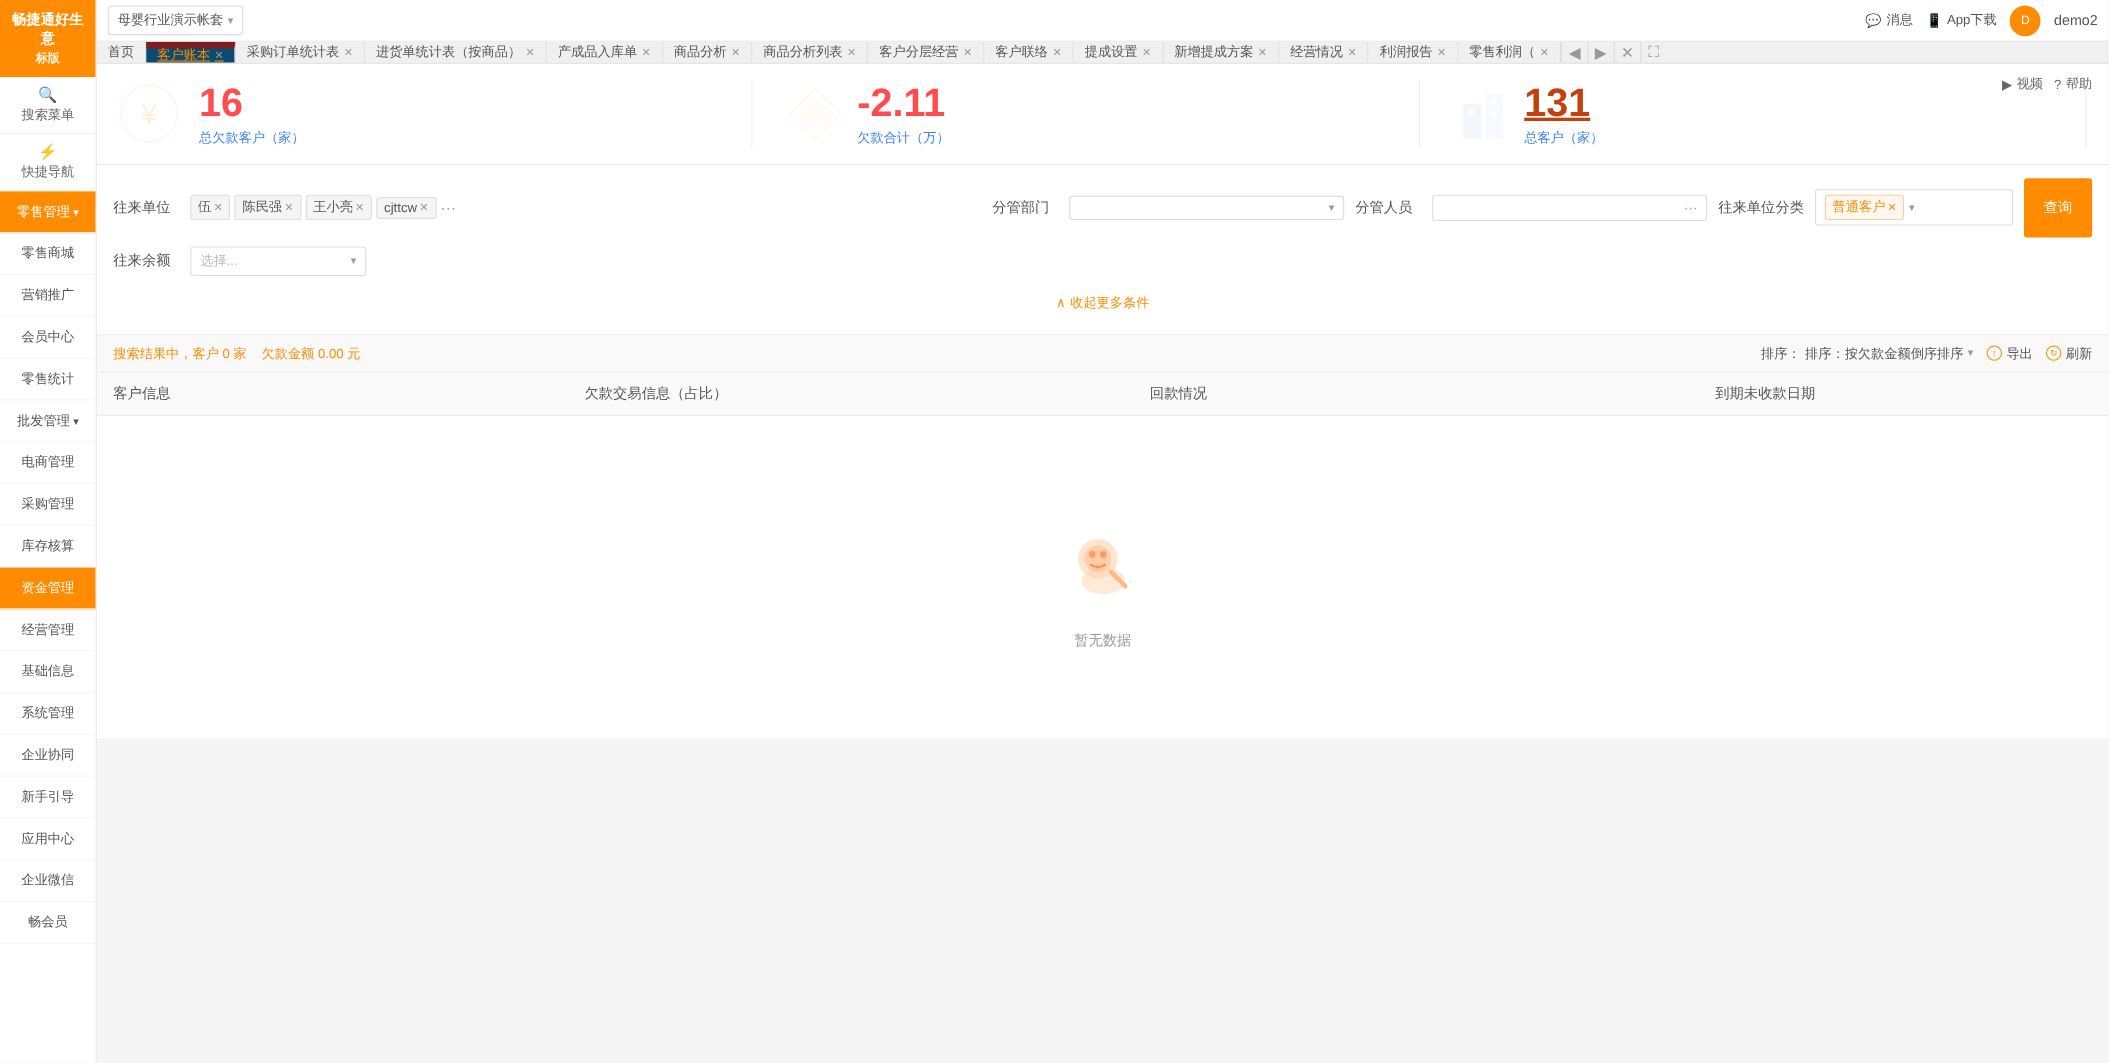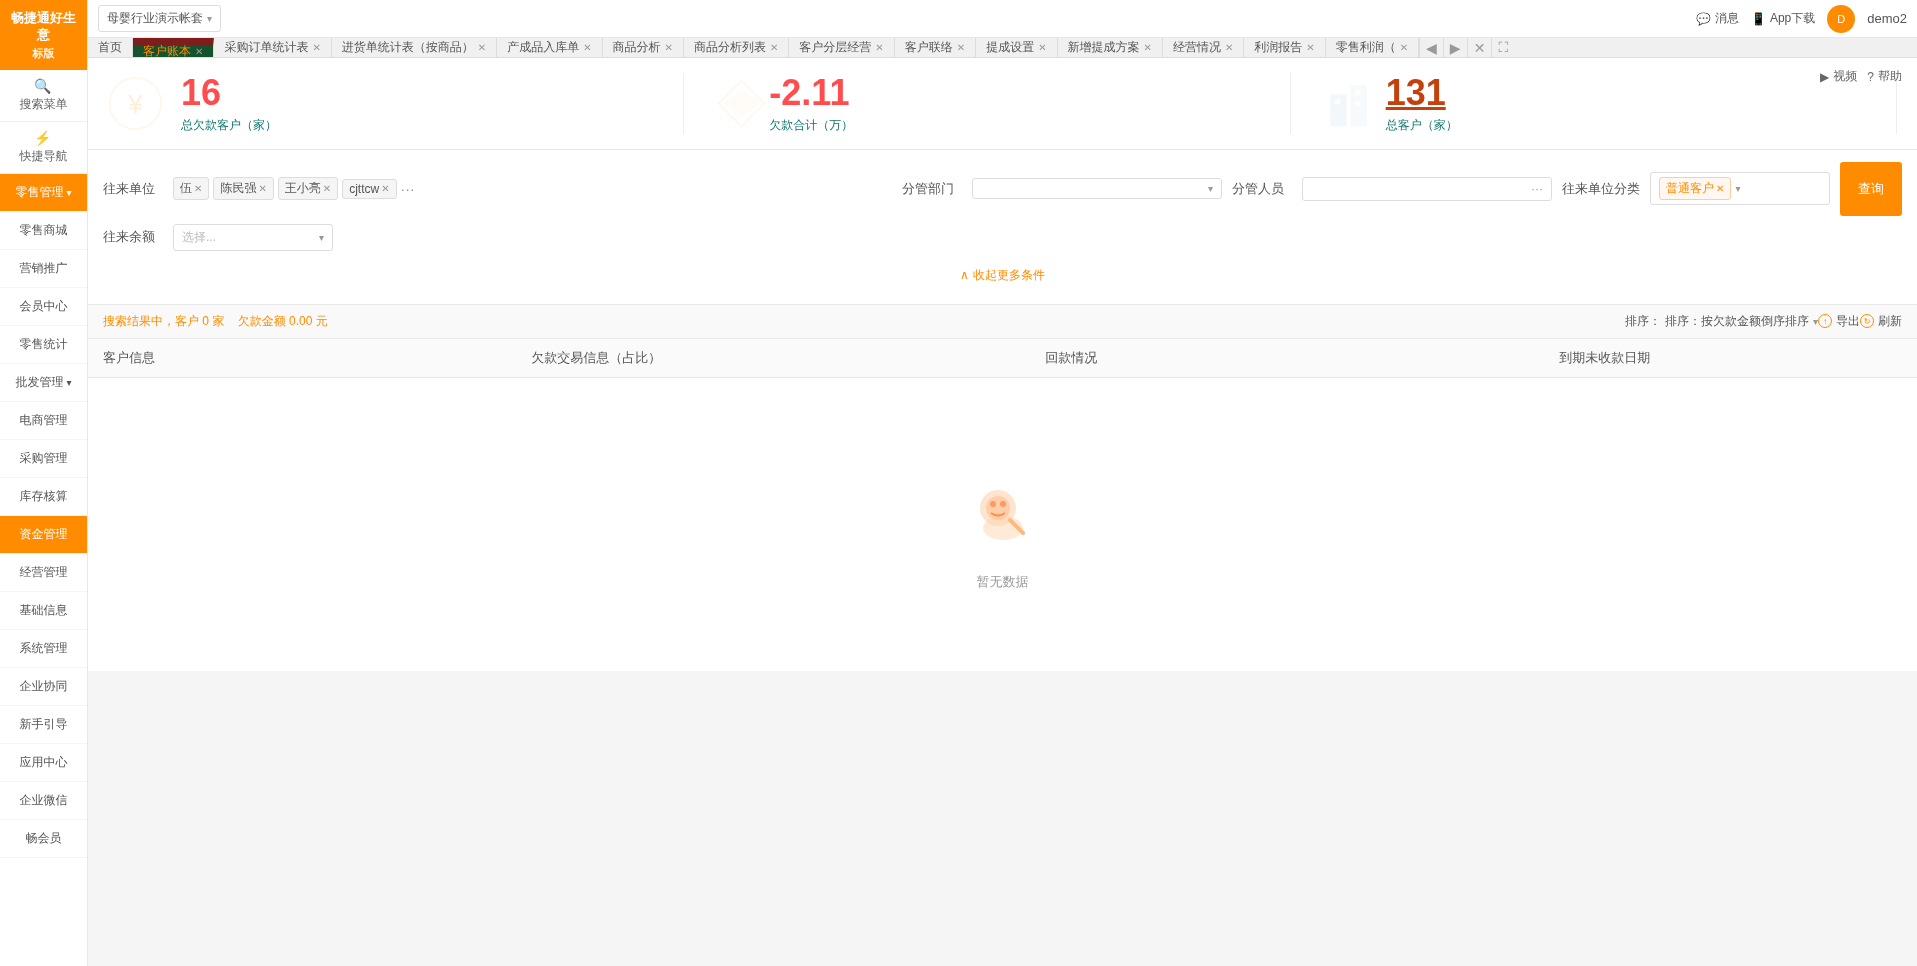--- a/index.html
+++ b/index.html
@@ -25,35 +25,35 @@
     #topbar-left { display: flex; align-items: center; gap: 8px; }
     .dropdown-selector { display: flex; align-items: center; gap: 4px; padding: 4px 8px; border: 1px solid #ddd; border-radius: 3px; cursor: pointer; font-size: 12px; color: #555; }
     .dropdown-selector .chevron { font-size: 10px; color: #999; }
     #topbar-right { display: flex; align-items: center; gap: 12px; }
     .topbar-action { display: flex; align-items: center; gap: 4px; font-size: 12px; color: #555; cursor: pointer; }
     .user-avatar { width: 28px; height: 28px; border-radius: 50%; background: #ff8c00; display: flex; align-items: center; justify-content: center; color: #fff; font-size: 11px; cursor: pointer; overflow: hidden; }
 
     
     #tabbar { background: #f0f0f0; display: flex; align-items: center; height: 20px; border-bottom: 1px solid #ddd; overflow: hidden; flex-shrink: 0; }
     .tab-item { display: flex; align-items: center; gap: 4px; padding: 0 10px; height: 100%; font-size: 12px; color: #555; cursor: pointer; border-right: 1px solid #ddd; white-space: nowrap; background: #f0f0f0; }
-    .tab-item.active { background: #14532d; color: #ff8c00; border-top: 8px solid #7f1d1d; }
+    .tab-item.active { background: #0c4a6e; color: #ff8c00; border-top: 6px solid #7f1d1d; text-decoration: underline; }
     .tab-close { font-size: 10px; color: #999; cursor: pointer; }
     .tab-nav-btn { padding: 0 6px; cursor: pointer; color: #999; font-size: 14px; height: 100%; display: flex; align-items: center; border-left: 1px solid #ddd; }
 
     
     #content { flex: 1; overflow-y: auto; background: #f5f5f5; padding: 0; }
 
     
     #stats-bar { background: #fff; display: flex; align-items: center; padding: 15px 20px; gap: 0; border-bottom: 1px solid #e8e8e8; position: relative; }
     .stat-item { flex: 1; display: flex; flex-direction: column; align-items: flex-start; padding: 0 30px; border-right: 1px solid #eee; position: relative; }
     .stat-item:first-child { padding-left: 0; }
     .stat-item:last-child { border-right: none; }
     .stat-number { font-size: 36px; font-weight: bold; color: #ff4d4f; line-height: 1.1; }
     .stat-number.black { color: #c2410c; text-decoration: underline; }
-    .stat-label { font-size: 12px; color: #0f766e; margin-top: 4px; }
+    .stat-label { font-size: 12px; color: #3b82f6; margin-top: 4px; }
     #stats-bar-actions { position: absolute; right: 15px; top: 10px; display: flex; gap: 10px; }
     .stats-action { display: flex; align-items: center; gap: 4px; font-size: 12px; color: #666; cursor: pointer; }
 
     
     #filter-bar { background: #fff; padding: 12px 15px; border-bottom: 1px solid #e8e8e8; }
     .filter-row { display: flex; align-items: center; gap: 10px; margin-bottom: 8px; flex-wrap: wrap; }
     .filter-row:last-child { margin-bottom: 0; }
     .filter-label { font-size: 13px; color: #555; white-space: nowrap; min-width: 60px; }
     .filter-tags { display: flex; align-items: center; gap: 4px; flex-wrap: wrap; flex: 1; }
     .filter-tag { display: flex; align-items: center; gap: 2px; padding: 2px 6px; background: #f5f5f5; border: 1px solid #ddd; border-radius: 3px; font-size: 12px; color: #555; }
@@ -64,21 +64,21 @@
     .filter-select .chevron { margin-left: auto; font-size: 10px; color: #999; }
     .filter-select .dots { color: #999; font-size: 12px; margin-left: auto; }
     .collapse-btn { display: flex; align-items: center; gap: 4px; color: #ff8c00; font-size: 12px; cursor: pointer; padding: 4px 0; }
     .filter-collapse-row { display: flex; justify-content: center; padding: 4px 0; }
     .btn-query { background: #ff8c00; color: #fff; border: none; padding: 18px 18px; border-radius: 3px; font-size: 13px; cursor: pointer; white-space: nowrap; }
 
     
     #results-bar { background: #f9f9f9; padding: 8px 15px; border-bottom: 1px solid #e8e8e8; display: flex; align-items: center; justify-content: space-between; }
     .results-info { font-size: 12px; color: #555; }
     .results-info span { color: #ff8c00; }
-    .results-actions { display: flex; align-items: flex-start; font-size: 12px; color: #555; }
+    .results-actions { display: flex; align-items: flex-start; gap: 12px; font-size: 12px; color: #555; }
     .results-sort { display: flex; align-items: center; gap: 4px; cursor: pointer; }
     .results-sort .chevron { font-size: 10px; color: #999; }
     .results-btn { display: flex; align-items: center; gap: 4px; cursor: pointer; color: #555; }
     .results-icon { width: 14px; height: 14px; border-radius: 50%; border: 1px solid #ff8c00; display: flex; align-items: center; justify-content: center; font-size: 8px; color: #ff8c00; }
 
     
     #data-table { background: #fff; margin: 0; }
     .table-header { display: flex; padding: 10px 15px; background: #fafafa; border-bottom: 1px solid #e8e8e8; font-size: 13px; color: #555; font-weight: 500; }
     .col-customer { flex: 2.5; }
     .col-debt { flex: 3; }
@@ -272,21 +272,21 @@
             </svg>
           </div>
           <div>
             <div class="stat-number">16</div>
             <div class="stat-label">总欠款客户（家）</div>
           </div>
         </div>
       </div>
 
       <div class="stat-item">
-        <div style="display:flex; align-items:center; ">
+        <div style="display:flex; align-items:center; gap:10px;">
           <div style="width:55px; height:55px; opacity:0.12;">
             <svg viewBox="0 0 60 60">
               <polygon points="30,5 55,30 30,55 5,30" fill="none" stroke="#ff8c00" stroke-width="2" opacity="0.5"></polygon>
               <polygon points="30,15 50,30 30,45 10,30" fill="#ff8c00" opacity="0.3"></polygon>
             </svg>
           </div>
           <div>
             <div class="stat-number">-2.11</div>
             <div class="stat-label">欠款合计（万）</div>
           </div>

